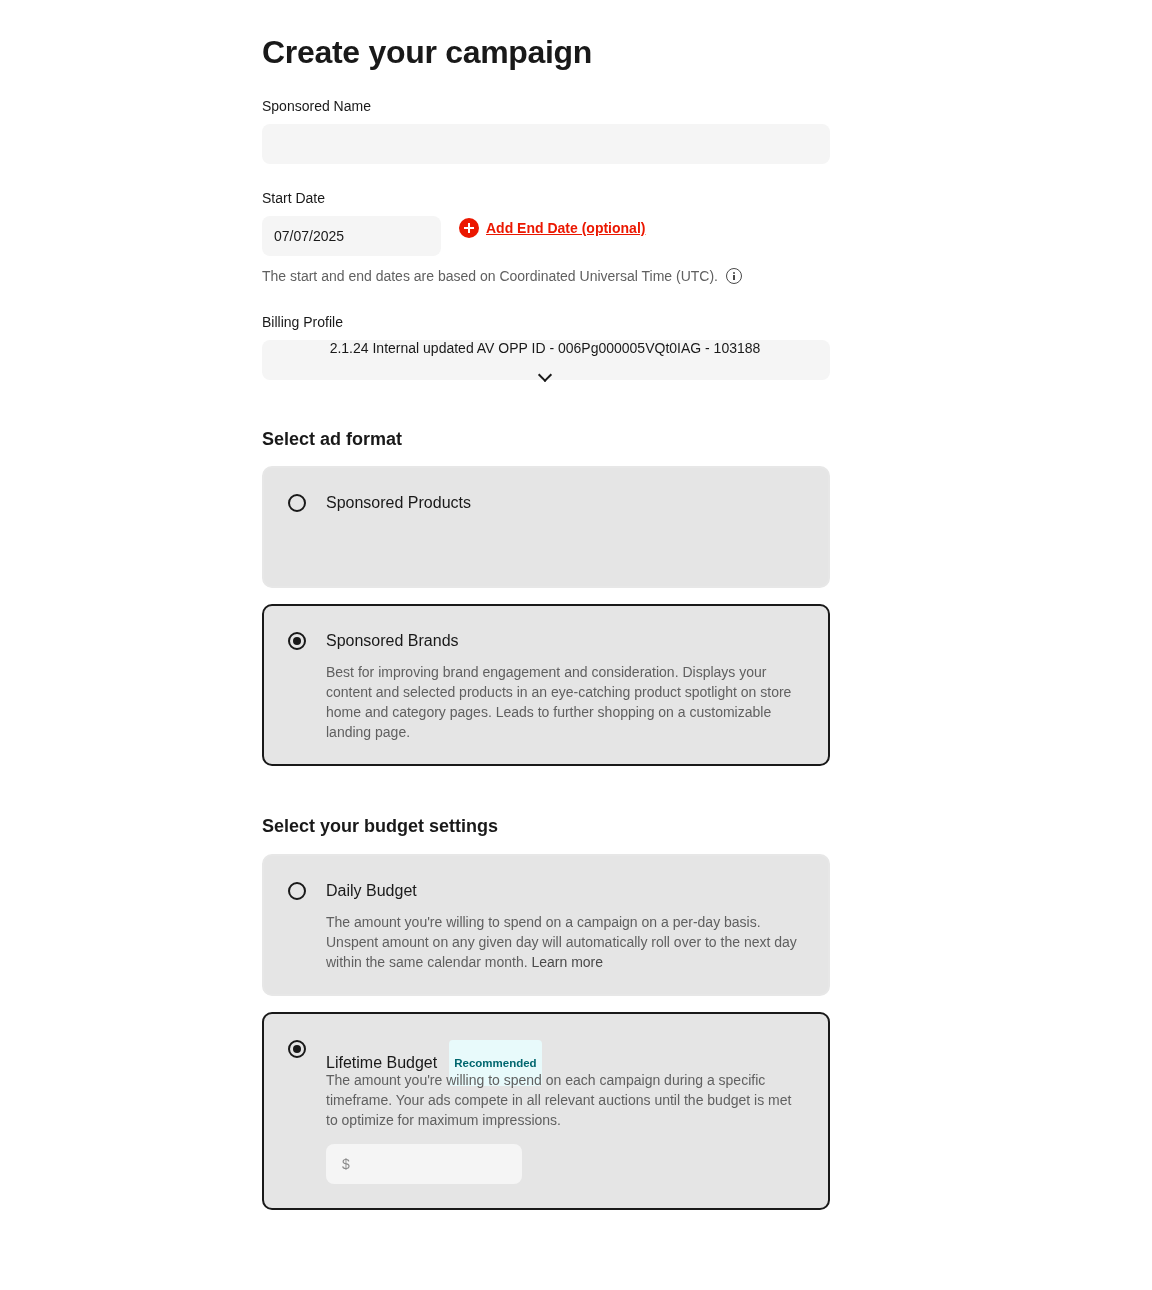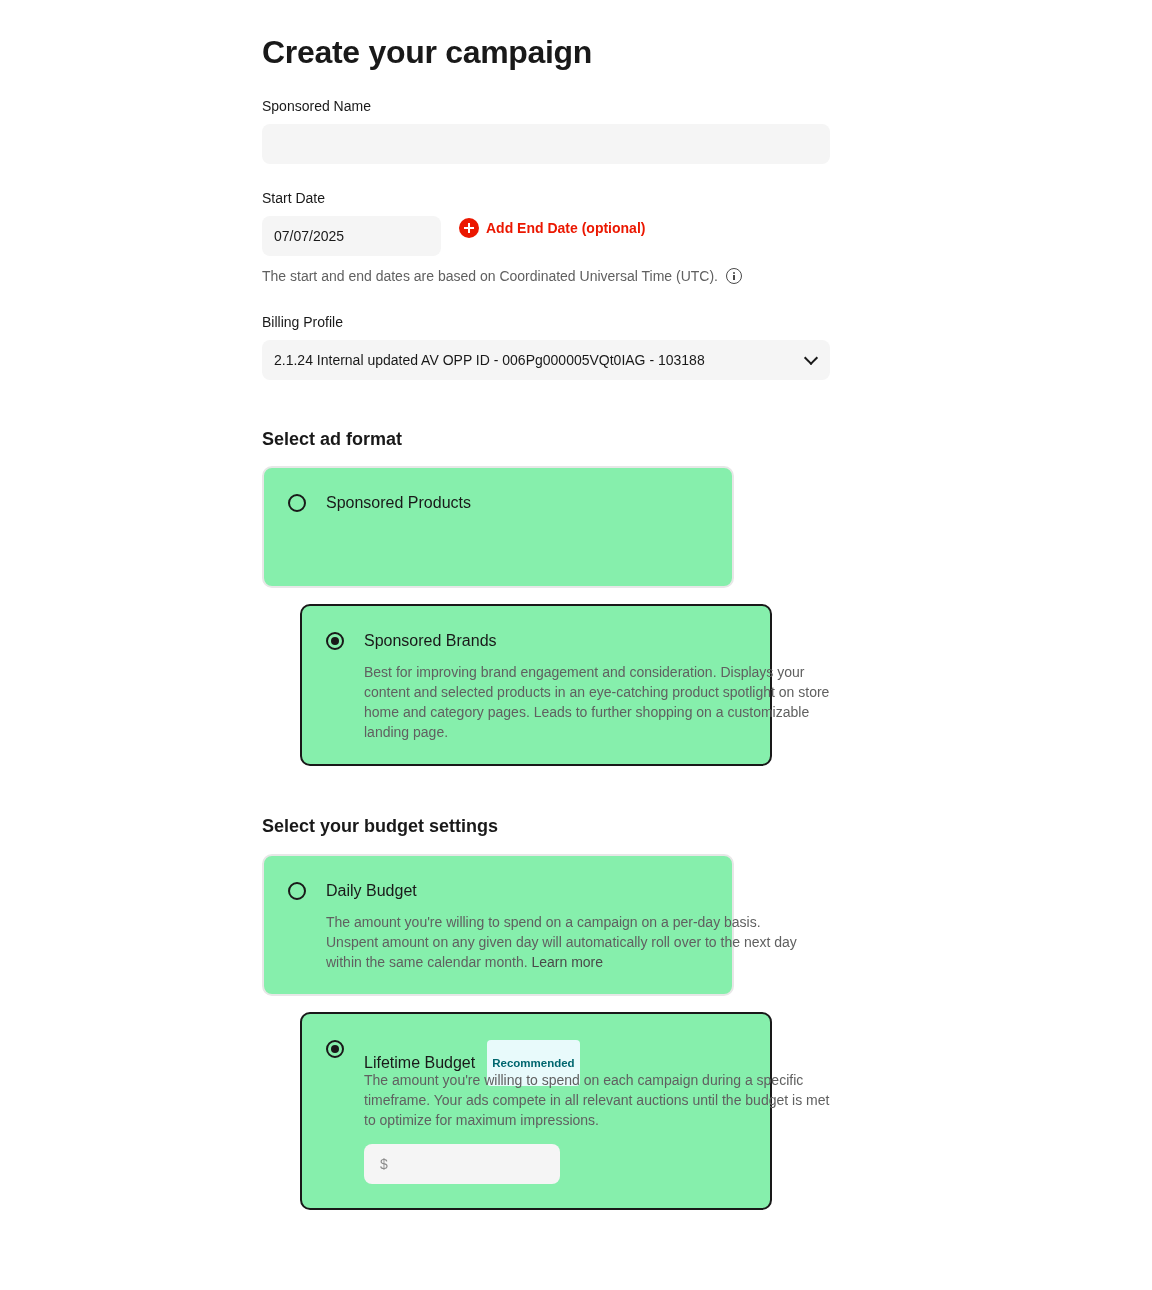--- a/index.html
+++ b/index.html
@@ -2,34 +2,34 @@
 <html><head>
 <meta charset="utf-8">
 <style>
   * { box-sizing: border-box; margin: 0; padding: 0; }
   html, body { width: 1152px; height: 1290px; background: #ffffff; }
   body { font-family: "Liberation Sans", "DejaVu Sans", sans-serif; color: #191919; position: relative; }
   .page { position: absolute; left: 262px; top: 0; width: 568px; }
   .title { position: absolute; top: 34px; left: 0; font-size: 32px; font-weight: 700; letter-spacing: -0.3px; color: #191919; white-space: nowrap; }
   .label { position: absolute; left: 0; font-size: 14px; font-weight: 400; color: #191919; white-space: nowrap; }
   .input { position: absolute; left: 0; background: #f5f5f5; border-radius: 8px; height: 40px; display: flex; align-items: center; padding: 0 12px; font-size: 14px; color: #191919; }
-  .add-end { position: absolute; left: 197px; top: 218px; display: flex; align-items: center; gap: 7px; color: #eb1700; font-size: 14px; font-weight: 700; cursor: pointer; white-space: nowrap; }
+  .add-end { position: absolute; left: 197px; top: 218px; display: flex; align-items: center; gap: 7px; color: #eb1700; font-size: 14px; font-weight: 700; cursor: pointer; white-space: nowrap; text-decoration: underline; }
   .plus-circle { width: 20px; height: 20px; border-radius: 50%; background: #eb1700; position: relative; flex: none; }
   .plus-circle::before, .plus-circle::after { content: ""; position: absolute; background: #fff; }
   .plus-circle::before { left: 5px; top: 9px; width: 10px; height: 2px; }
   .plus-circle::after { left: 9px; top: 5px; width: 2px; height: 10px; }
   .hint { position: absolute; left: 0; top: 268px; font-size: 14px; color: #606060; display: flex; align-items: flex-end; gap: 8px; white-space: nowrap; }
   .info-icon { width: 16px; height: 16px; border: 1.6px solid #494949; border-radius: 50%; position: relative; display: inline-block; }
   .info-icon::before { content: ""; position: absolute; left: 5.6px; top: 2.5px; width: 2px; height: 2px; background: #494949; border-radius: 50%; }
   .info-icon::after { content: ""; position: absolute; left: 5.6px; top: 5.8px; width: 2px; height: 5px; background: #494949; }
-  .select { position: absolute; left: 0; top: 340px; width: 568px; height: 40px; background: #f5f5f5; border-radius: 8px; display: flex; align-items: center; justify-content: space-between; padding: 0 14px 0 12px; font-size: 14px; color: #191919; cursor: pointer; }
+  .select { position: absolute; left: 0; top: 340px; width: 568px; height: 40px; background: #f5f5f5; border-radius: 8px; display: flex; align-items: center; justify-content: space-between; padding: 0 14px 0 12px; font-size: 14px; color: #191919; cursor: pointer; flex-direction: column; }
   .chev { width: 10px; height: 10px; border-right: 2.2px solid #191919; border-bottom: 2.2px solid #191919; transform: rotate(45deg); margin-top: -5px; }
   .section-title { position: absolute; left: 0; font-size: 18px; font-weight: 700; color: #191919; white-space: nowrap; }
-  .card { position: absolute; left: 0; width: 472px; border: 2px solid #e7e7e7; border-radius: 10px; background: #86efac; cursor: pointer; }
-  .card.selected { border-color: #191919; margin-left: 38px; }
+  .card { position: absolute; left: 0; width: 568px; border: 2px solid #e7e7e7; border-radius: 10px; background: #e5e5e5; cursor: pointer; }
+  .card.selected { border-color: #191919; }
   .radio { position: absolute; left: 24px; top: 26px; width: 18px; height: 18px; border-radius: 50%; border: 2px solid #191919; }
   .radio.on::after { content: ""; position: absolute; left: 3px; top: 3px; width: 8px; height: 8px; border-radius: 50%; background: #191919; }
   .card-title { position: absolute; left: 62px; top: 26px; font-size: 16px; color: #191919; display: flex; align-items: center; gap: 12px; white-space: nowrap; }
   .card-desc { position: absolute; left: 62px; top: 56px; width: 480px; font-size: 14px; line-height: 20px; color: #606060; }
   .link { color: #494949; cursor: pointer; }
   .badge { background: #e8fafb; color: #00666e; font-size: 11.5px; font-weight: 700; padding: 17px 5px; border-radius: 4px; }
   .money { position: absolute; left: 62px; top: 130px; width: 196px; height: 40px; background: #f5f5f5; border-radius: 8px; display: flex; align-items: center; padding: 0 16px; font-size: 14px; color: #8b8b8b; }
 </style>
 </head>
 <body>

